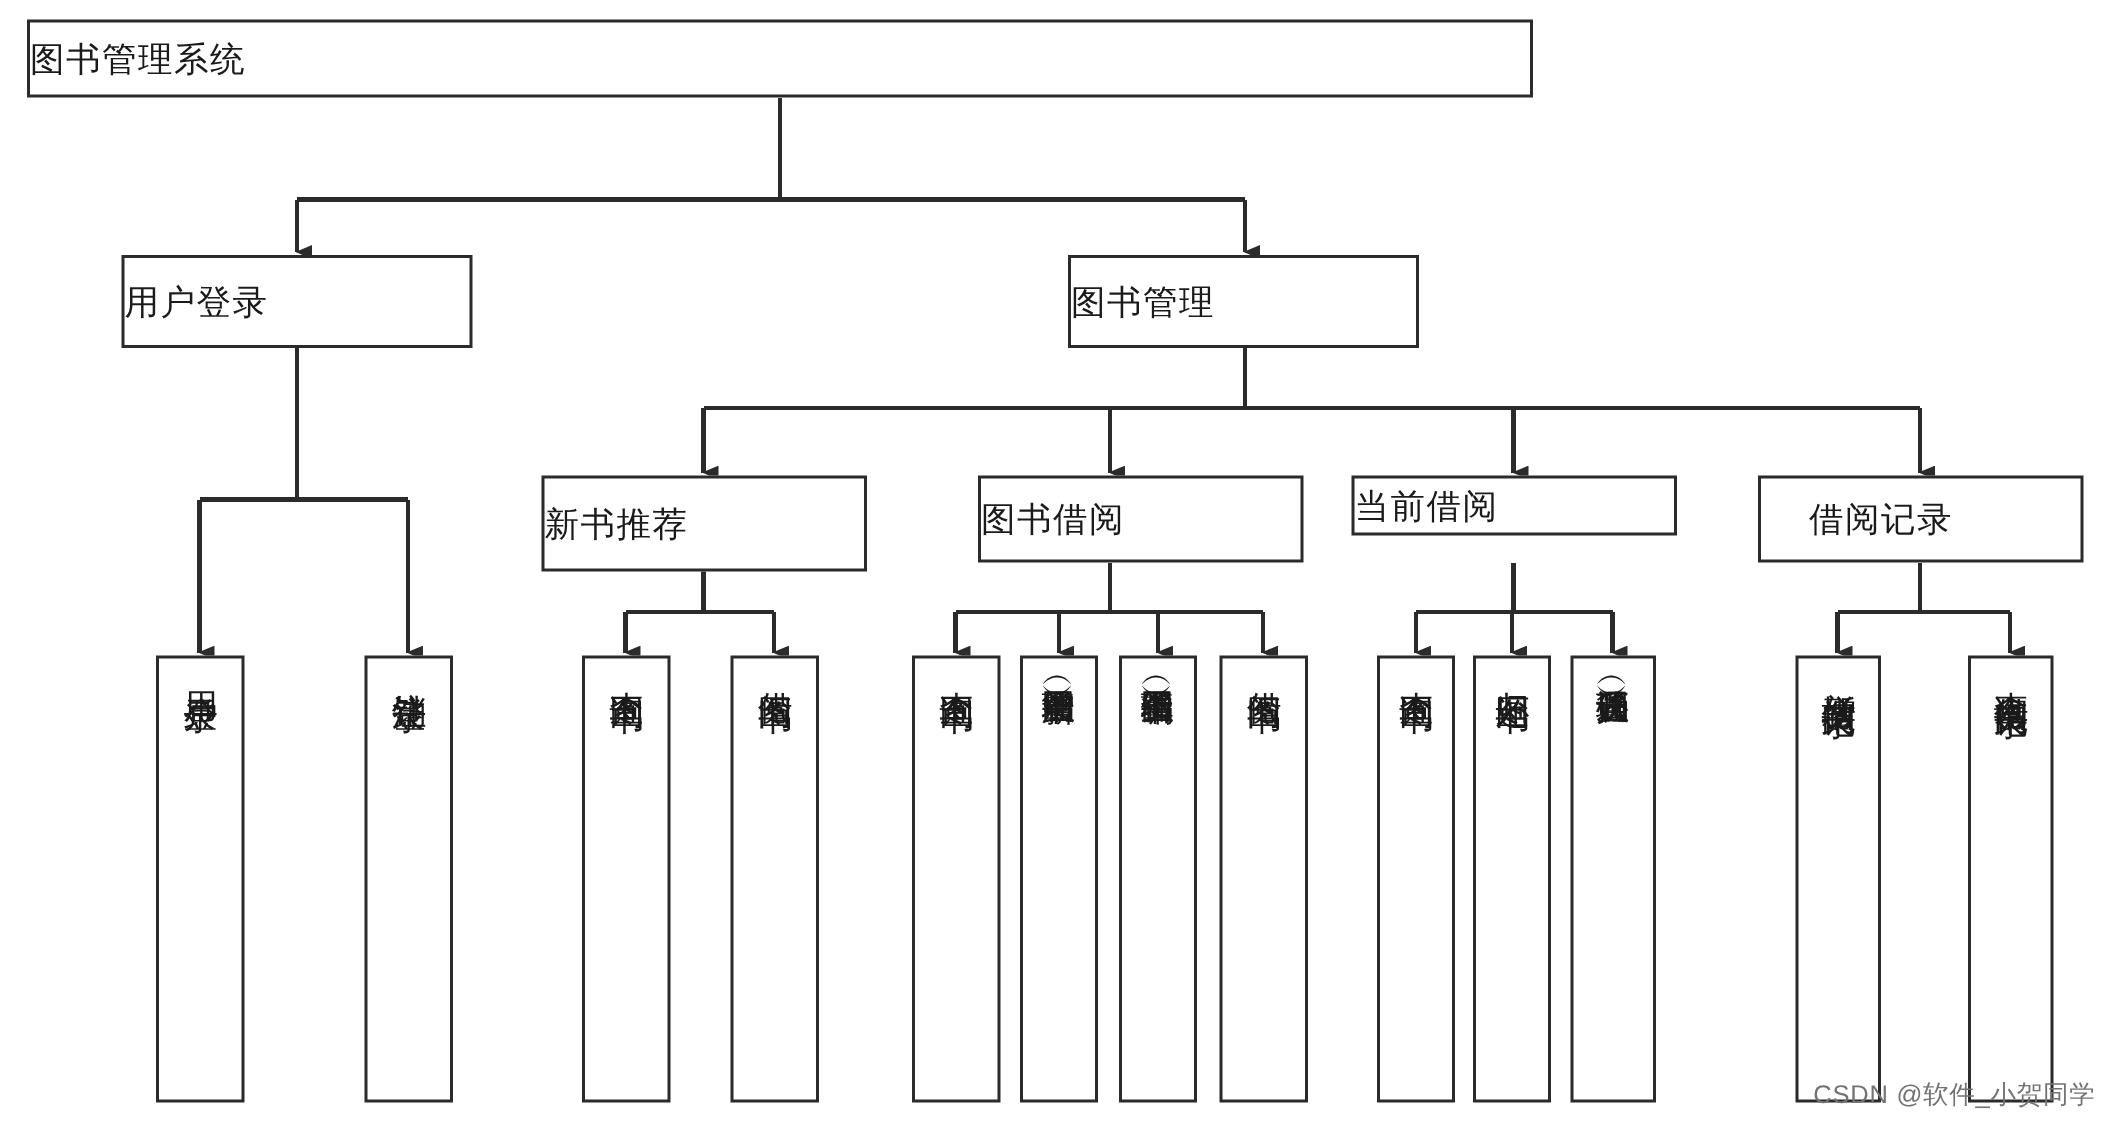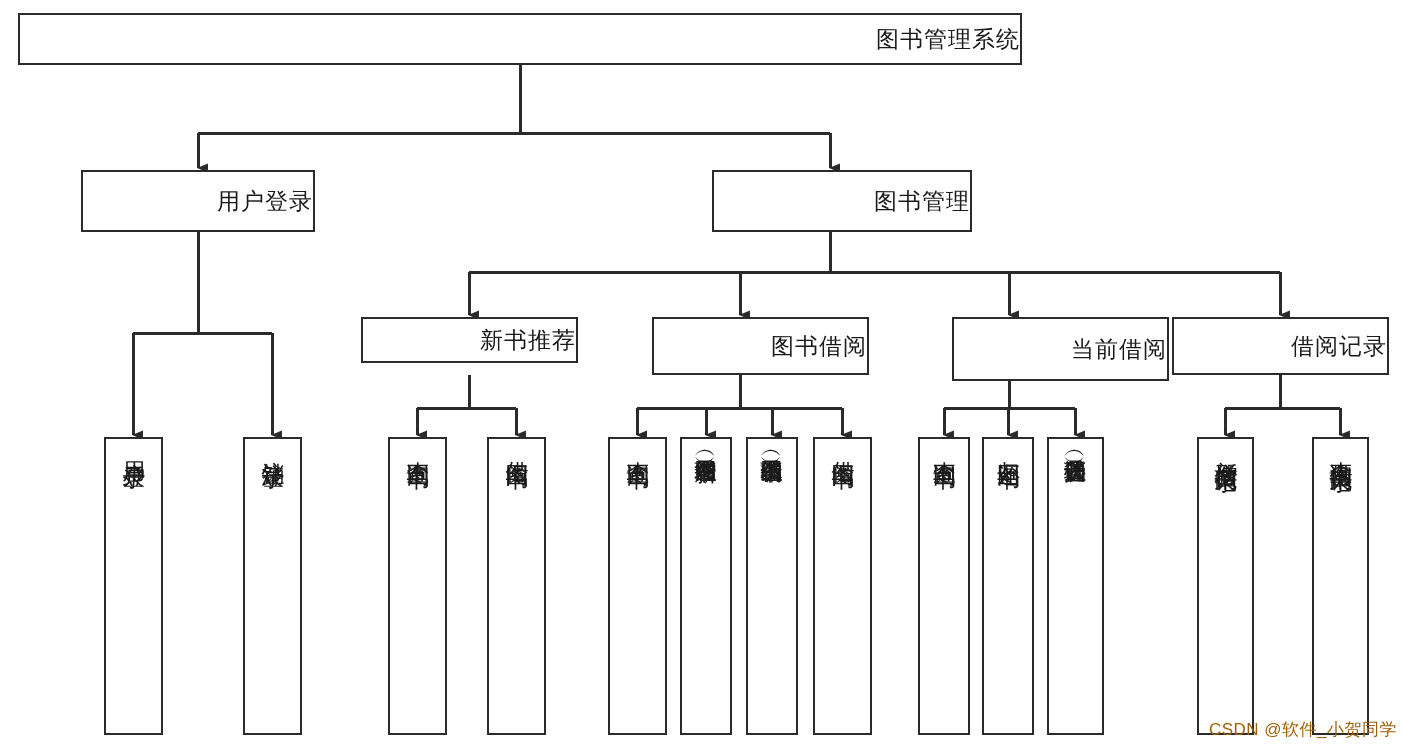--- a/index.html
+++ b/index.html
@@ -26,21 +26,21 @@
     width: 1405px;
     height: 747px;
   }
   .node-box {
     position: absolute;
     box-sizing: border-box;
     border: 2px solid #2b2b2b;
     background: #ffffff;
     display: flex;
     align-items: center;
-    justify-content: flex-end;
+    justify-content: flex-start;
     color: #1a1a1a;
   }
   .node-box.horizontal {
     font-size: 23px;
     letter-spacing: 1px;
   }
   .node-box.vertical {
     align-items: flex-start;
     justify-content: center;
     padding-top: 4px;
@@ -61,21 +61,21 @@
     font-size: 22px;
   }
   .title-box {
     font-size: 24px;
   }
   #watermark {
     position: absolute;
     right: 8px;
     bottom: 6px;
     font-size: 17px;
-    color: #a16207;
+    color: #737373;
     letter-spacing: 0.5px;
     white-space: nowrap;
     pointer-events: none;
   }
 </style>
 </head>
 <body>
 
 <div id="diagram-root">
 
@@ -145,31 +145,31 @@
     </g>
   </svg>
 
   <div class="node-box horizontal title-box" style="left:18px; top:13px; width:1004px; height:52px;">
     <span>图书管理系统</span>
   </div>
 
   <div class="node-box horizontal" style="left:81px; top:170px; width:234px; height:62px;">
     <span>用户登录</span>
   </div>
-  <div class="node-box horizontal" style="left:712px; top:170px; width:260px; height:62px;">
+  <div class="node-box horizontal" style="left:712px; top:170px; width:234px; height:62px;">
     <span>图书管理</span>
   </div>
 
-  <div class="node-box horizontal" style="left:361px; top:317px; width:217px; height:46px;">
+  <div class="node-box horizontal" style="left:361px; top:317px; width:217px; height:64px;">
     <span>新书推荐</span>
   </div>
   <div class="node-box horizontal" style="left:652px; top:317px; width:217px; height:58px;">
     <span>图书借阅</span>
   </div>
-  <div class="node-box horizontal" style="left:952px; top:317px; width:217px; height:64px;">
+  <div class="node-box horizontal" style="left:901px; top:317px; width:217px; height:40px;">
     <span>当前借阅</span>
   </div>
   <div class="node-box horizontal" style="left:1172px; top:317px; width:217px; height:58px;padding-left:32px;">
     <span>借阅记录</span>
   </div>
 
   <div class="node-box vertical" style="left:104px; top:437px; width:59px; height:298px;">
     <span class="vtext">用户登录</span>
   </div>
   <div class="node-box vertical" style="left:243px; top:437px; width:59px; height:298px;">

